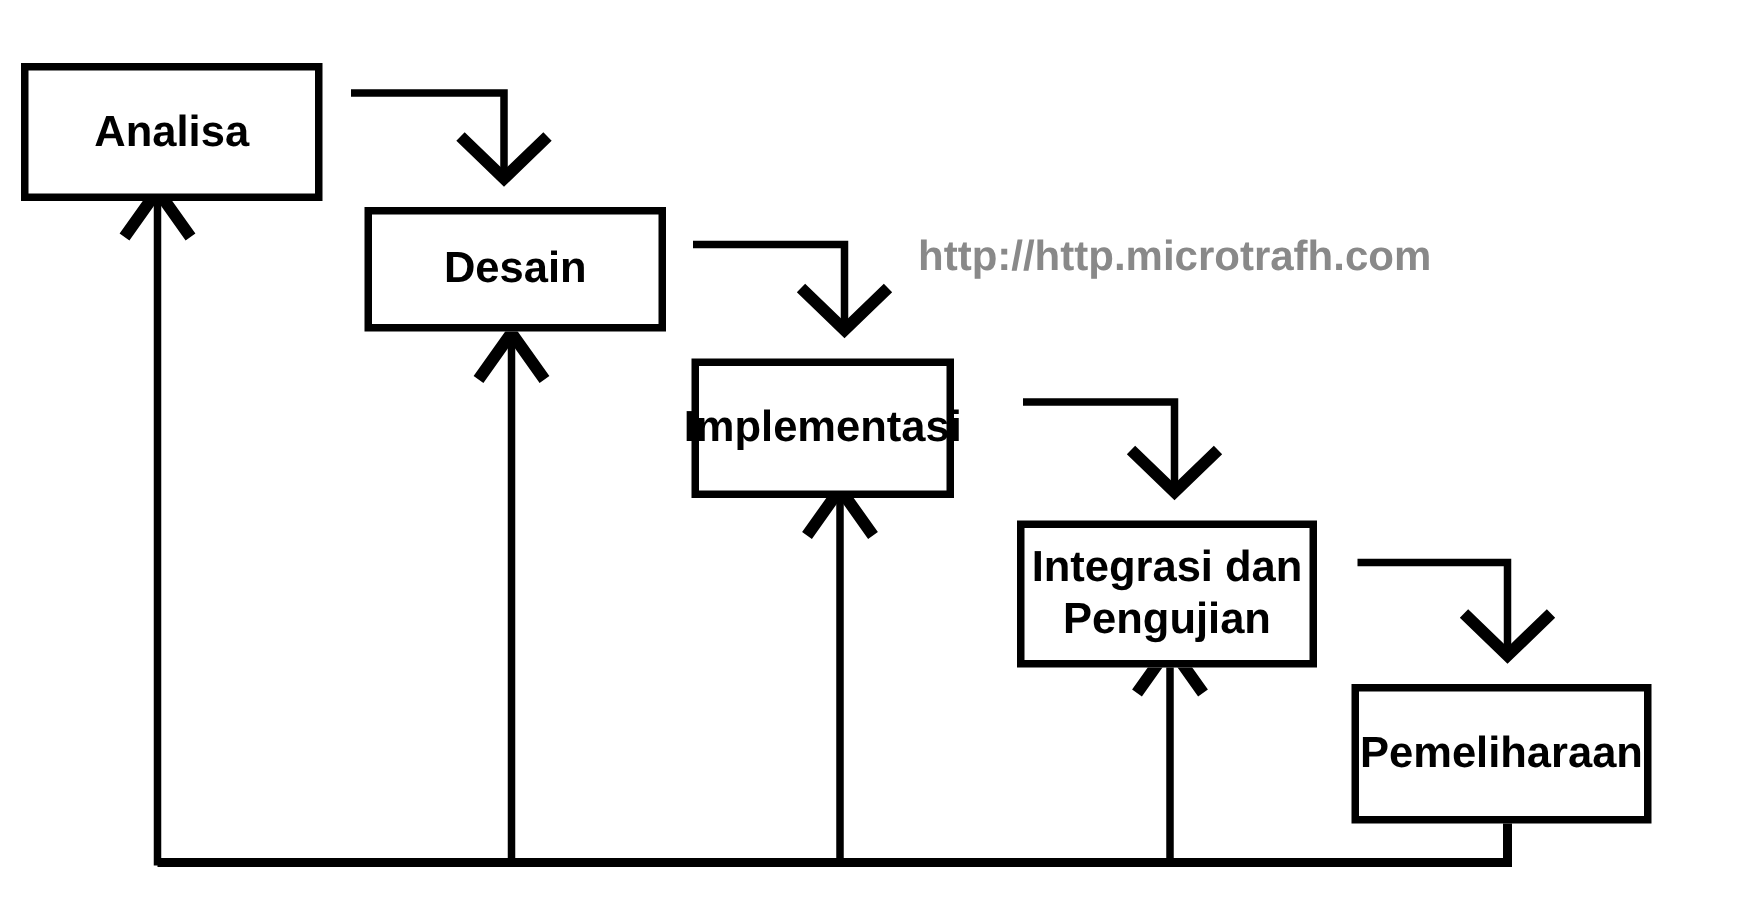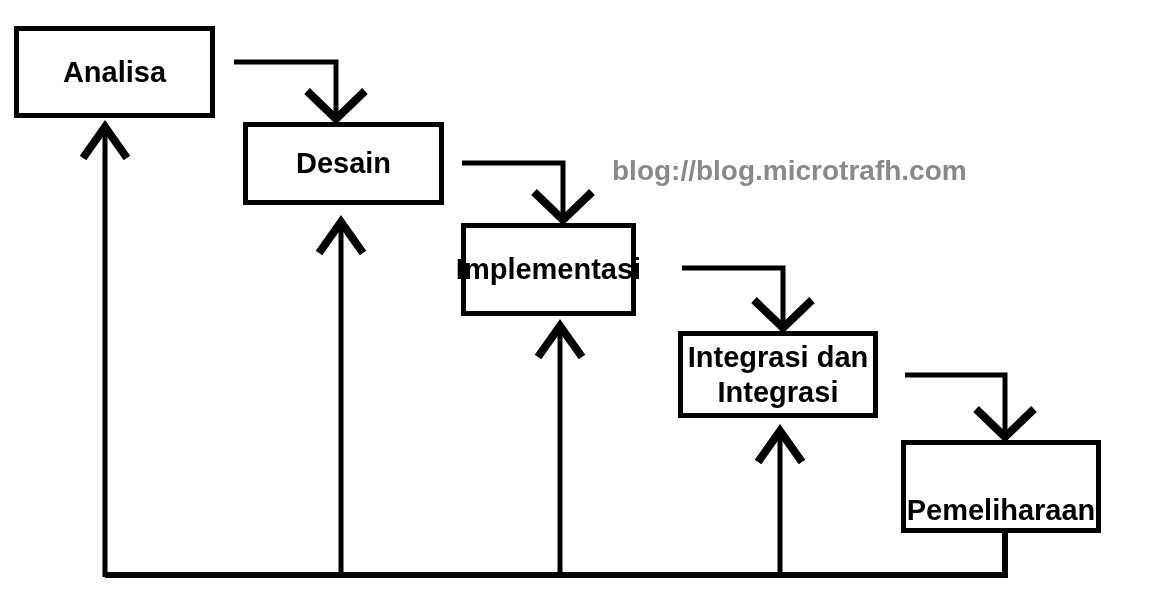--- a/index.html
+++ b/index.html
@@ -45,26 +45,27 @@
     display: flex;
     flex-direction: column;
     align-items: center;
     justify-content: center;
     text-align: center;
     font-weight: bold;
     font-size: 29px;
     line-height: 35px;
     color: var(--text, #000000);
     white-space: nowrap;
+    margin-top: 16px;
   }
   .box-1 { left: 14px;  top: 26px;  width: 201px; height: 92px; }
   .box-2 { left: 243px; top: 122px; width: 201px; height: 83px; }
   .box-3 { left: 461px; top: 223px; width: 175px; height: 93px; }
-  .box-4 { left: 678px; top: 331px; width: 200px; height: 87px; }
-  .box-5 { left: 901px; top: 440px; width: 200px; height: 93px; justify-content: flex-end; }
+  .box-4 { left: 678px; top: 331px; width: 200px; height: 98px; }
+  .box-5 { left: 901px; top: 440px; width: 200px; height: 93px; }
   .watermark {
     position: absolute;
     left: 612px;
     top: 155px;
     font-weight: bold;
     font-size: 28px;
     line-height: 32px;
     color: var(--watermark, #898989);
     white-space: nowrap;
   }
@@ -110,22 +111,22 @@
   <div class="flow-box box-2">
     <span>Desain</span>
   </div>
 
   <div class="flow-box box-3">
     <span>Implementasi</span>
   </div>
 
   <div class="flow-box box-4">
     <span>Integrasi dan</span>
-    <span>Integrasi</span>
+    <span>Pengujian</span>
   </div>
 
   <div class="flow-box box-5">
     <span>Pemeliharaan</span>
   </div>
 
-  <div class="watermark">blog://blog.microtrafh.com</div>
+  <div class="watermark">http://http.microtrafh.com</div>
 
 </div>
 
 </body></html>

